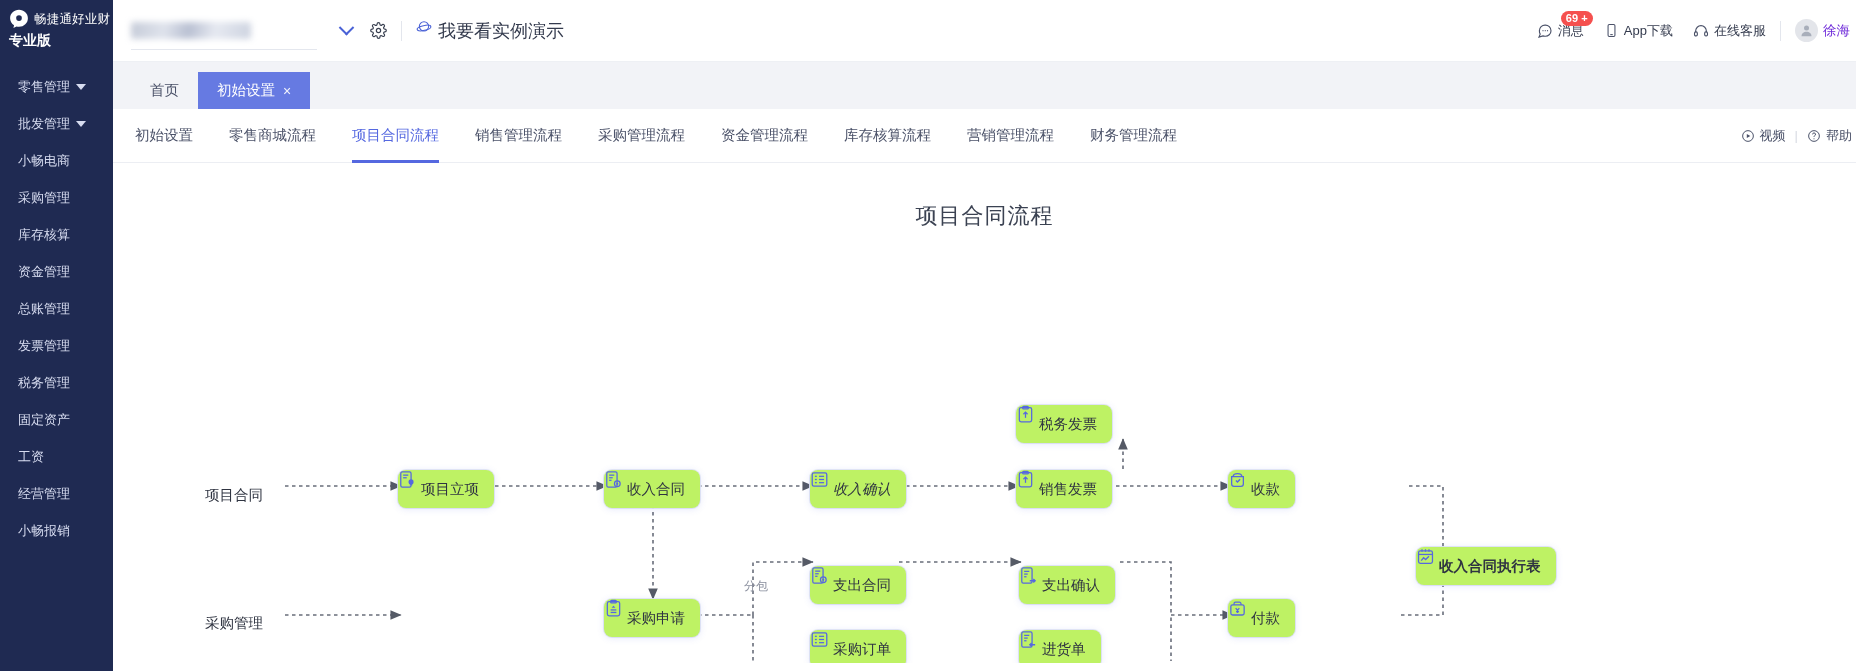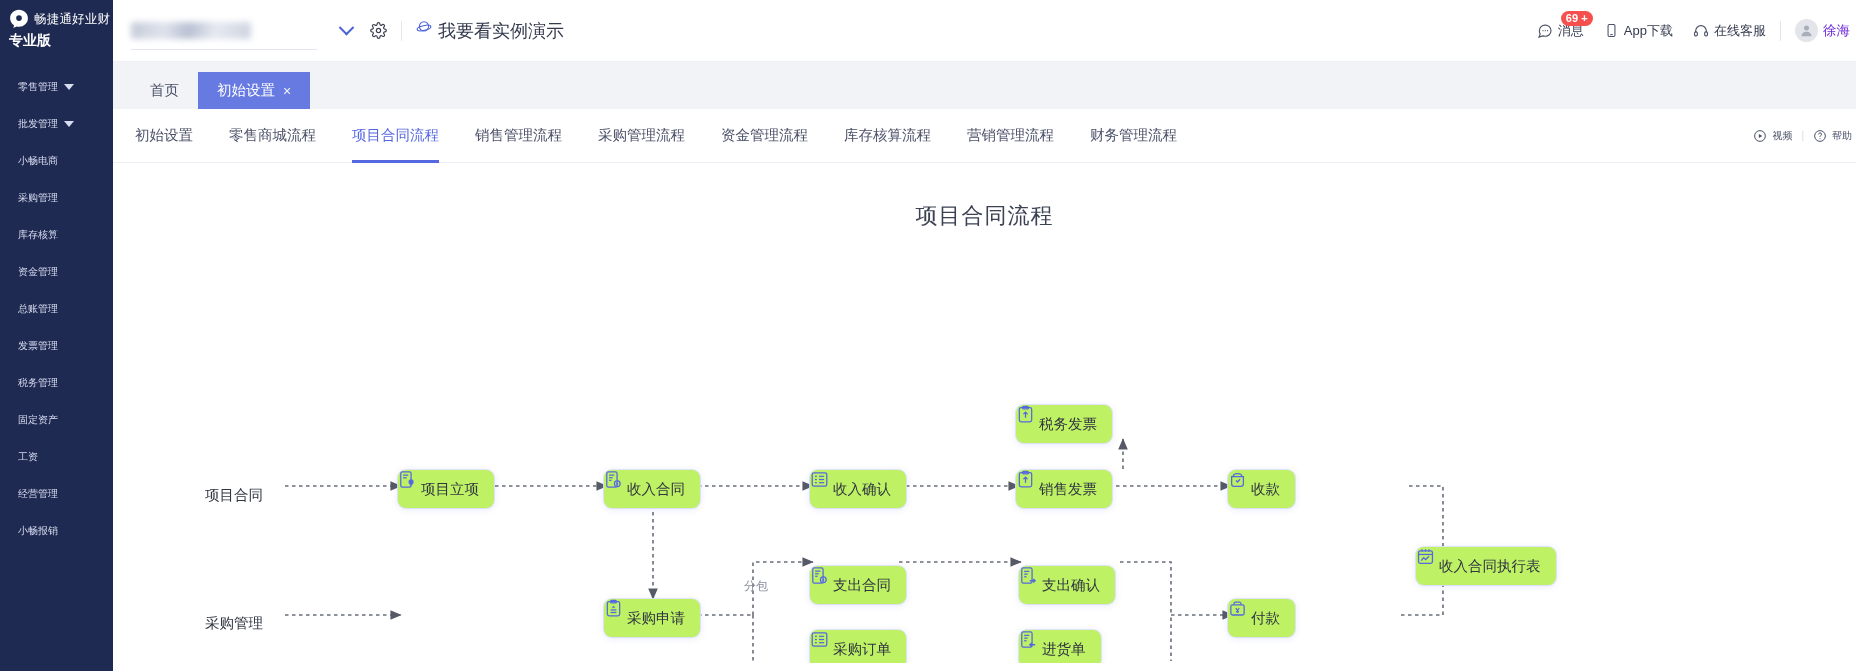--- a/index.html
+++ b/index.html
@@ -31,21 +31,21 @@
     font-size: 12.5px; color: #ffffff; white-space: nowrap;
     letter-spacing: .2px;
   }
   .brand-sub {
     font-size: 14px; color: #ffffff; margin-top: 2px; margin-left: 1px;
     font-weight: bold;
   }
   .nav { padding-top: 6px; }
   .nav-item {
     height: 37px; display: flex; align-items: center;
-    padding-left: 18px; color: #d7dcf0; font-size: 10px;
+    padding-left: 18px; color: #d7dcf0; font-size: 13px;
     cursor: pointer; white-space: nowrap;
   }
   .caret {
     margin-left: 6px; width: 0; height: 0;
     border-left: 5px solid transparent; border-right: 5px solid transparent;
     border-top: 6px solid #d7dcf0;
   }
 
   
   .main { flex: 1; display: flex; flex-direction: column; min-width: 0; background:#f2f3f7; }
@@ -113,21 +113,21 @@
     font-size: 14.5px; color: #4a5168; padding: 0 0 0 0; margin-right: 36px;
     height: 54px; display: flex; align-items: center; cursor: pointer; white-space: nowrap;
     position: relative;
   }
   .subtab.active { color: #5568e0; }
   .subtab.active::after {
     content: ""; position: absolute; left: 0; right: 0; bottom: 0; height: 2.5px; background: #5568e0;
   }
   .subtabs-right {
     margin-left: auto; display: flex; align-items: center; gap: 0; padding-right: 4px;
-    font-size: 10px; color: #4a5168;
+    font-size: 13px; color: #4a5168;
   }
   .st-link { display: flex; align-items: center; gap: 5px; cursor: pointer; white-space: nowrap; }
   .st-sep { margin: 0 9px; color: #d7dae2; }
 
   .flow-title {
     text-align: center; font-size: 22px; color: #3b4252; margin-top: 38px; letter-spacing: 1px;
   }
 
   
   .canvas { position: relative; width: 100%; height: 420px; margin-top: 10px; }
@@ -396,21 +396,21 @@
                   <rect x="3.5" y="2.5" width="13" height="19" rx="2"></rect>
                   <line x1="6.5" y1="6.5" x2="13" y2="6.5"></line>
                   <line x1="6.5" y1="9.8" x2="11" y2="9.8"></line>
                   <line x1="6.5" y1="13" x2="9.5" y2="13"></line>
                   <circle cx="16.8" cy="17.4" r="3.6"></circle>
                   <circle cx="16.8" cy="17.4" r="1.3" fill="#5568e0" stroke="none"></circle>
                 </svg>
               </span>
               <span>收入合同</span>
             </div>
-            <div class="node" style="left: 697px; top: 229px;">
+            <div class="node" style="left: 697px; top: 229px; font-style: italic;">
               <span style="display: flex;">
                 <svg class="ico" viewBox="0 0 24 24" fill="none" stroke="#5568e0" stroke-width="1.6">
                   <rect x="2.8" y="3.5" width="18.4" height="17" rx="2.2"></rect>
                   <line x1="6.2" y1="8" x2="8.6" y2="8"></line>
                   <line x1="6.2" y1="12" x2="8.6" y2="12"></line>
                   <line x1="6.2" y1="16" x2="8.6" y2="16"></line>
                   <line x1="11.4" y1="8" x2="17.8" y2="8"></line>
                   <line x1="11.4" y1="12" x2="17.8" y2="12"></line>
                   <line x1="11.4" y1="16" x2="17.8" y2="16"></line>
                 </svg>
@@ -442,21 +442,21 @@
             <div class="node" style="left: 1115px; top: 229px;">
               <span style="display: flex;">
                 <svg class="ico" viewBox="0 0 24 24" fill="none" stroke="#5568e0" stroke-width="1.6">
                   <path d="M4.6 8.4h14.8v9.2a3 3 0 0 1-3 3H7.6a3 3 0 0 1-3-3z"></path>
                   <path d="M6.5 8.4c0-2.2 2.4-3.9 5.5-3.9s5.5 1.7 5.5 3.9"></path>
                   <path d="M10 13.2l2 1.9 3.3-3.5" stroke-width="1.8"></path>
                 </svg>
               </span>
               <span>收款</span>
             </div>
-            <div class="node" style="left: 1303px; top: 306px;">
+            <div class="node" style="left: 1303px; top: 306px; font-weight: bold;">
               <span style="display: flex;">
                 <svg class="ico" viewBox="0 0 24 24" fill="none" stroke="#5568e0" stroke-width="1.6">
                   <rect x="3.2" y="5" width="17.6" height="15.6" rx="2.2"></rect>
                   <line x1="3.2" y1="9.4" x2="20.8" y2="9.4"></line>
                   <line x1="7.6" y1="2.8" x2="7.6" y2="6"></line>
                   <line x1="12" y1="2.8" x2="12" y2="6"></line>
                   <line x1="16.4" y1="2.8" x2="16.4" y2="6"></line>
                   <path d="M6.6 17.2l3-3.6 2.6 2.2 4.2-4.2" stroke-width="1.7"></path>
                 </svg>
               </span>

